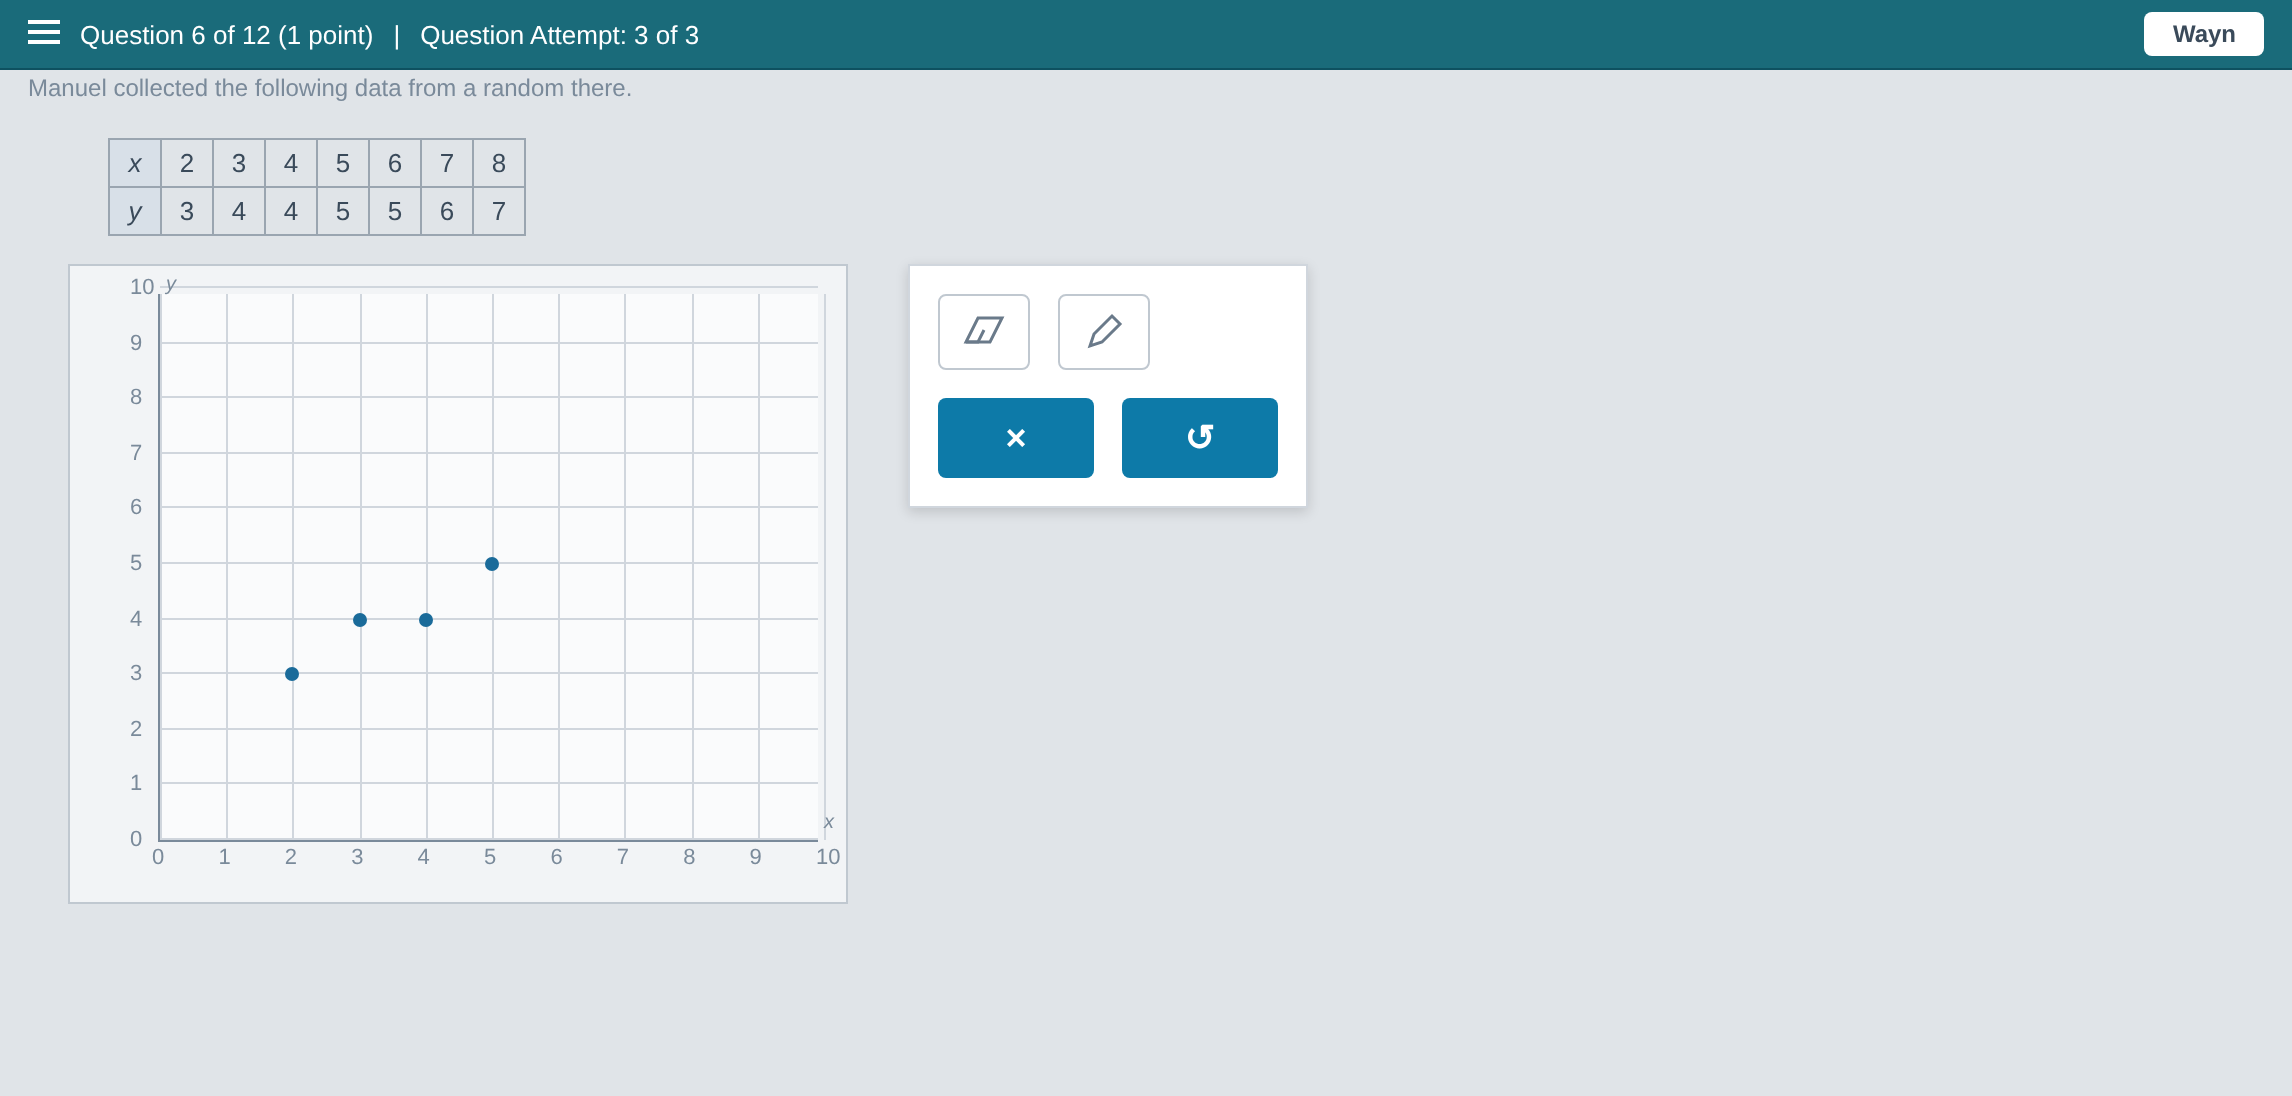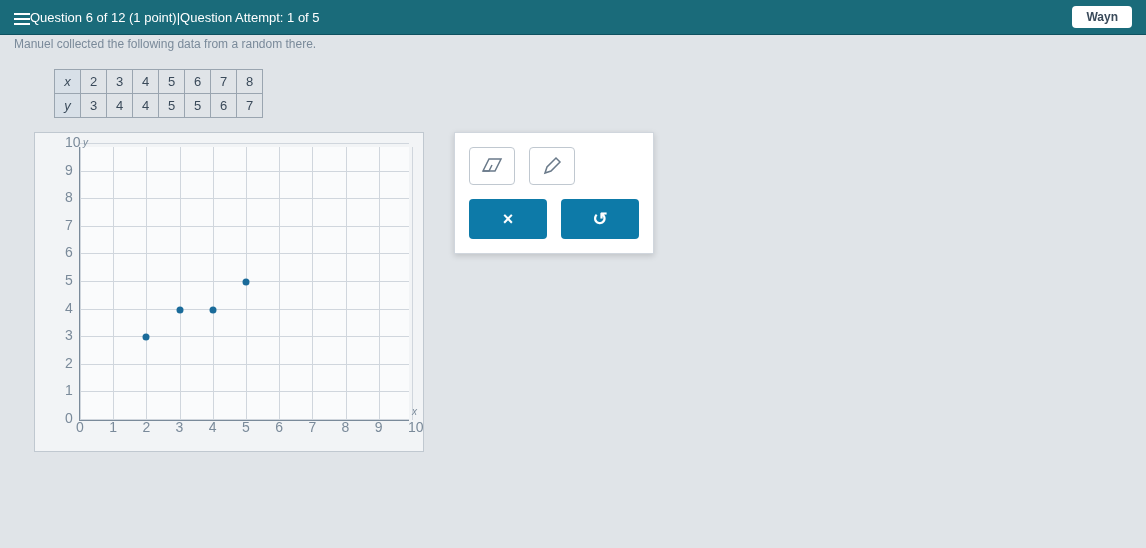--- a/index.html
+++ b/index.html
@@ -1,54 +1,54 @@
 <!DOCTYPE html>
 <html><head>
 <meta charset="utf-8">
 <style>
 *{box-sizing:border-box;margin:0;padding:0}
 body{font-family:Arial,Helvetica,sans-serif;background:#e0e4e8;width:1146px;height:548px;overflow:hidden;color:#3a4a5a}
 .header{background:#1a6b7a;color:#fff;padding:6px 14px;font-size:13px;display:flex;align-items:center;justify-content:space-between;border-bottom:1px solid #0e5160}
-.header-left{display:flex;align-items:flex-end}
+.header-left{display:flex;gap:10px;align-items:flex-start}
 .ham{width:16px;display:flex;flex-direction:column;gap:3px}
 .ham span{height:2px;background:#fff;display:block}
 .user-btn{background:#fff;color:#3a4a5a;padding:4px 14px;border-radius:4px;font-size:12px;font-weight:600}
 .faded-bar{color:#7a8a9a;font-size:12px;padding:2px 14px}
 .content{padding:10px 14px}
 .dtable{border-collapse:collapse;margin:6px 0 14px 40px}
 .dtable td,.dtable th{border:1px solid #9aa5b0;width:26px;height:24px;text-align:center;font-size:13px;color:#3a4a5a}
 .dtable th{background:#d8e0e8;font-style:italic;font-weight:400}
 .instr{font-size:14px;color:#3a4a5a;margin:8px 0 12px 0}
 .part{font-size:14px;color:#3a4a5a;margin:4px 20px 10px 20px}
 .plot-row{display:flex;gap:30px;align-items:flex-start;margin-left:20px}
 .plot-wrap{background:#f2f4f6;border:1px solid #c0c8d0;padding:10px;width:390px;height:320px;position:relative}
 .plot-area{position:absolute;left:44px;top:14px;right:14px;bottom:30px;background:#fafbfc;border-left:1px solid #7a8a9a;border-bottom:1px solid #7a8a9a}
 .grid-v,.grid-h{position:absolute;background:#d0d6dd}
-.tick-x,.tick-y{position:absolute;font-size:14px;color:#7a8a9a}
+.tick-x,.tick-y{position:absolute;font-size:11px;color:#7a8a9a}
 .axlabel{position:absolute;font-size:10px;color:#7a8a9a;font-style:italic}
 .dot{position:absolute;width:7px;height:7px;border-radius:50%;background:#1a6b9a;transform:translate(-50%,50%)}
 .tools{display:flex;flex-direction:column;gap:14px;background:#fff;padding:14px;border:1px solid #d0d6dd;box-shadow:0 2px 6px rgba(0,0,0,.15);width:200px}
 .tool-row{display:flex;gap:14px}
 .tool-btn{width:46px;height:38px;border:1px solid #c0c8d0;border-radius:4px;background:#fff;display:flex;align-items:center;justify-content:center;cursor:pointer}
 .act-row{display:flex;gap:14px}
 .act-btn{flex:1;height:40px;background:#0d7aa8;color:#fff;border:none;border-radius:4px;display:flex;align-items:center;justify-content:center;font-size:18px;cursor:pointer;font-weight:700}
 </style>
 </head>
 <body>
 
 <div class="header">
   <div class="header-left">
     <div class="ham">
         <span></span>
         <span></span>
         <span></span>
       </div>
     <span>Question 6 of 12 (1 point)</span>
     <span>|</span>
-    <span>Question Attempt: 1 of 5</span>
+    <span>Question Attempt: 3 of 3</span>
   </div>
   <div class="user-btn">Wayn</div>
 </div>
 
 <div class="faded-bar">Manuel collected the following data from a random there.</div>
 
 <div class="content">
   <table class="dtable">
     <tbody>
         <tr>

